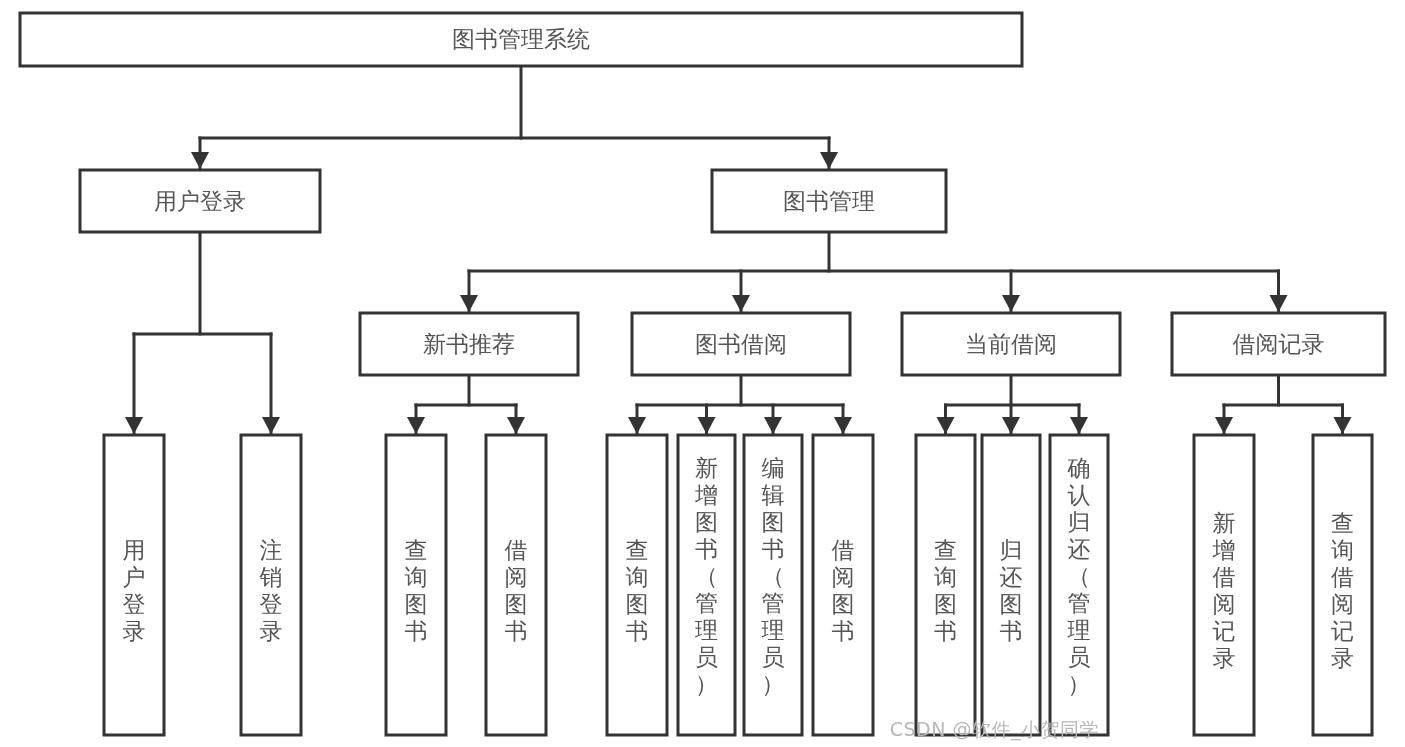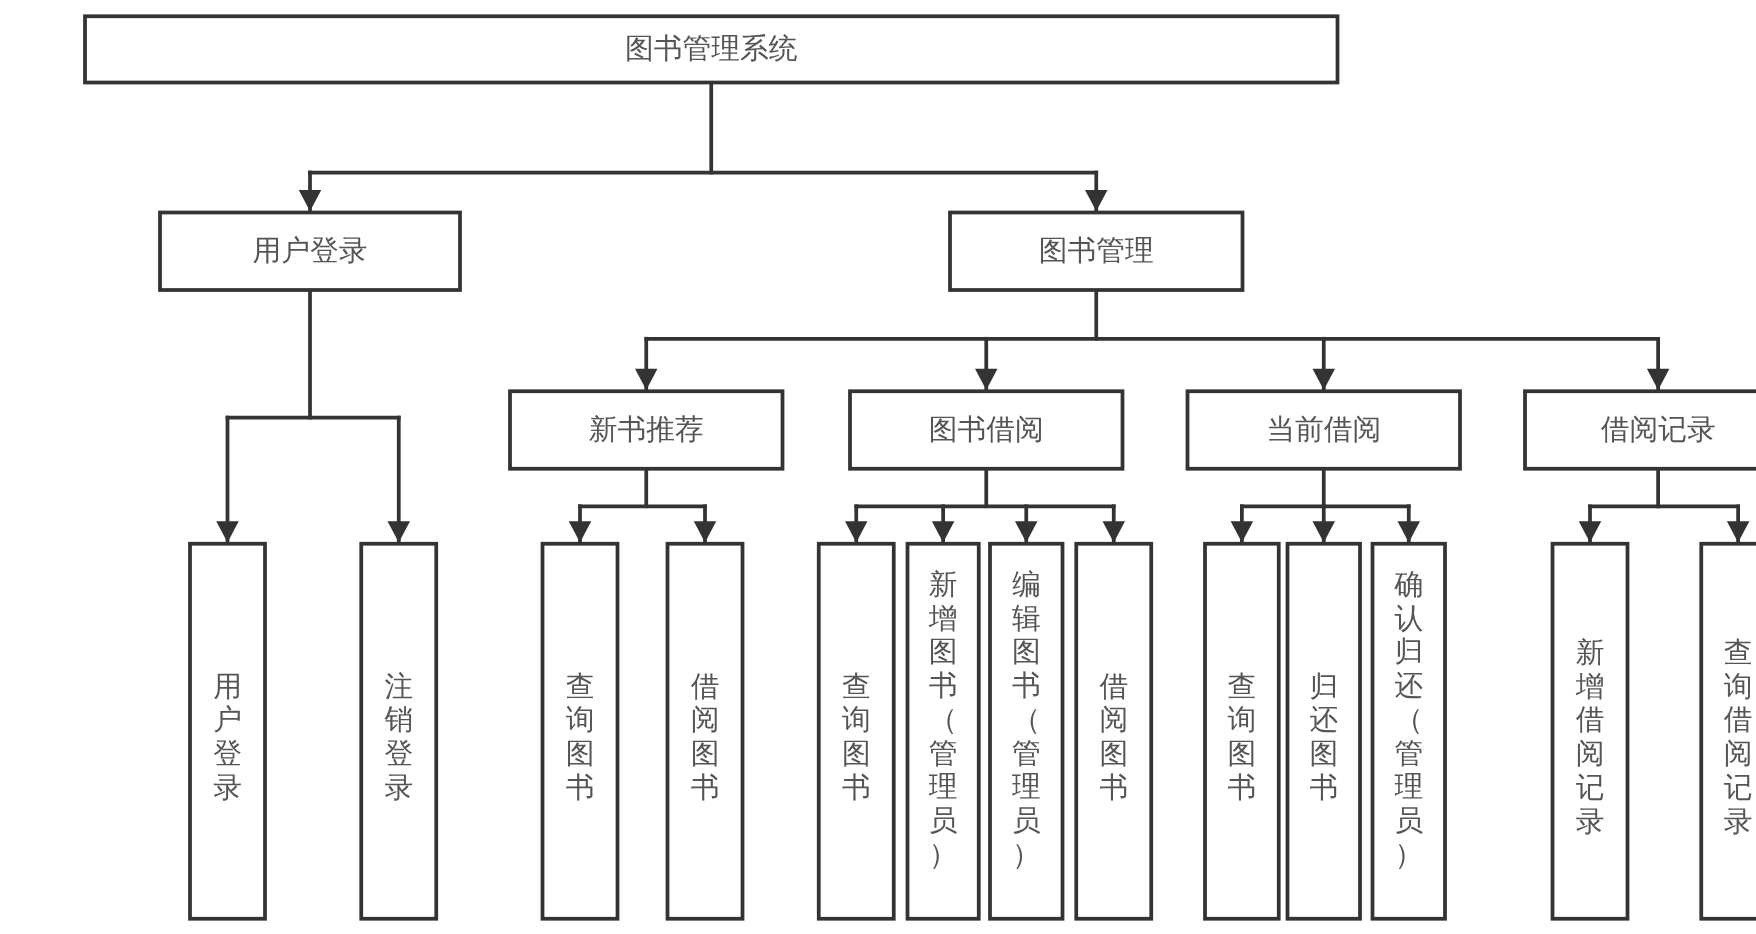--- a/index.html
+++ b/index.html
@@ -12,21 +12,20 @@
     width: 1405px;
     height: 747px;
     font-family: "DejaVu Sans", "Liberation Sans", sans-serif;
     overflow: hidden;
     position: relative;
   }
   #diagram-root {
     position: relative;
     width: 1111px;
     height: 747px;
-    margin-left: 48px;
   }
   svg#tree-svg {
     position: absolute;
     left: 0;
     top: 0;
     width: 1405px;
     height: 747px;
     display: block;
   }
   .node-box {
@@ -207,13 +206,14 @@
         <g>
           <rect x="1194" y="435" width="60" height="300" class="node-box"></rect>
           <text x="1224" y="523.5" class="node-label vertical"><tspan x="1224" dy="0" class="vlabel-char">新</tspan><tspan x="1224" dy="27" class="vlabel-char">增</tspan><tspan x="1224" dy="27" class="vlabel-char">借</tspan><tspan x="1224" dy="27" class="vlabel-char">阅</tspan><tspan x="1224" dy="27" class="vlabel-char">记</tspan><tspan x="1224" dy="27" class="vlabel-char">录</tspan></text>
         </g>
         <g>
           <rect x="1313" y="435" width="59" height="300" class="node-box"></rect>
           <text x="1342.5" y="523.5" class="node-label vertical"><tspan x="1342.5" dy="0" class="vlabel-char">查</tspan><tspan x="1342.5" dy="27" class="vlabel-char">询</tspan><tspan x="1342.5" dy="27" class="vlabel-char">借</tspan><tspan x="1342.5" dy="27" class="vlabel-char">阅</tspan><tspan x="1342.5" dy="27" class="vlabel-char">记</tspan><tspan x="1342.5" dy="27" class="vlabel-char">录</tspan></text>
         </g>
       </g>
   </svg>
+  <div class="watermark">CSDN @软件_小贺同学</div>
 </div>
 
 </body></html>

